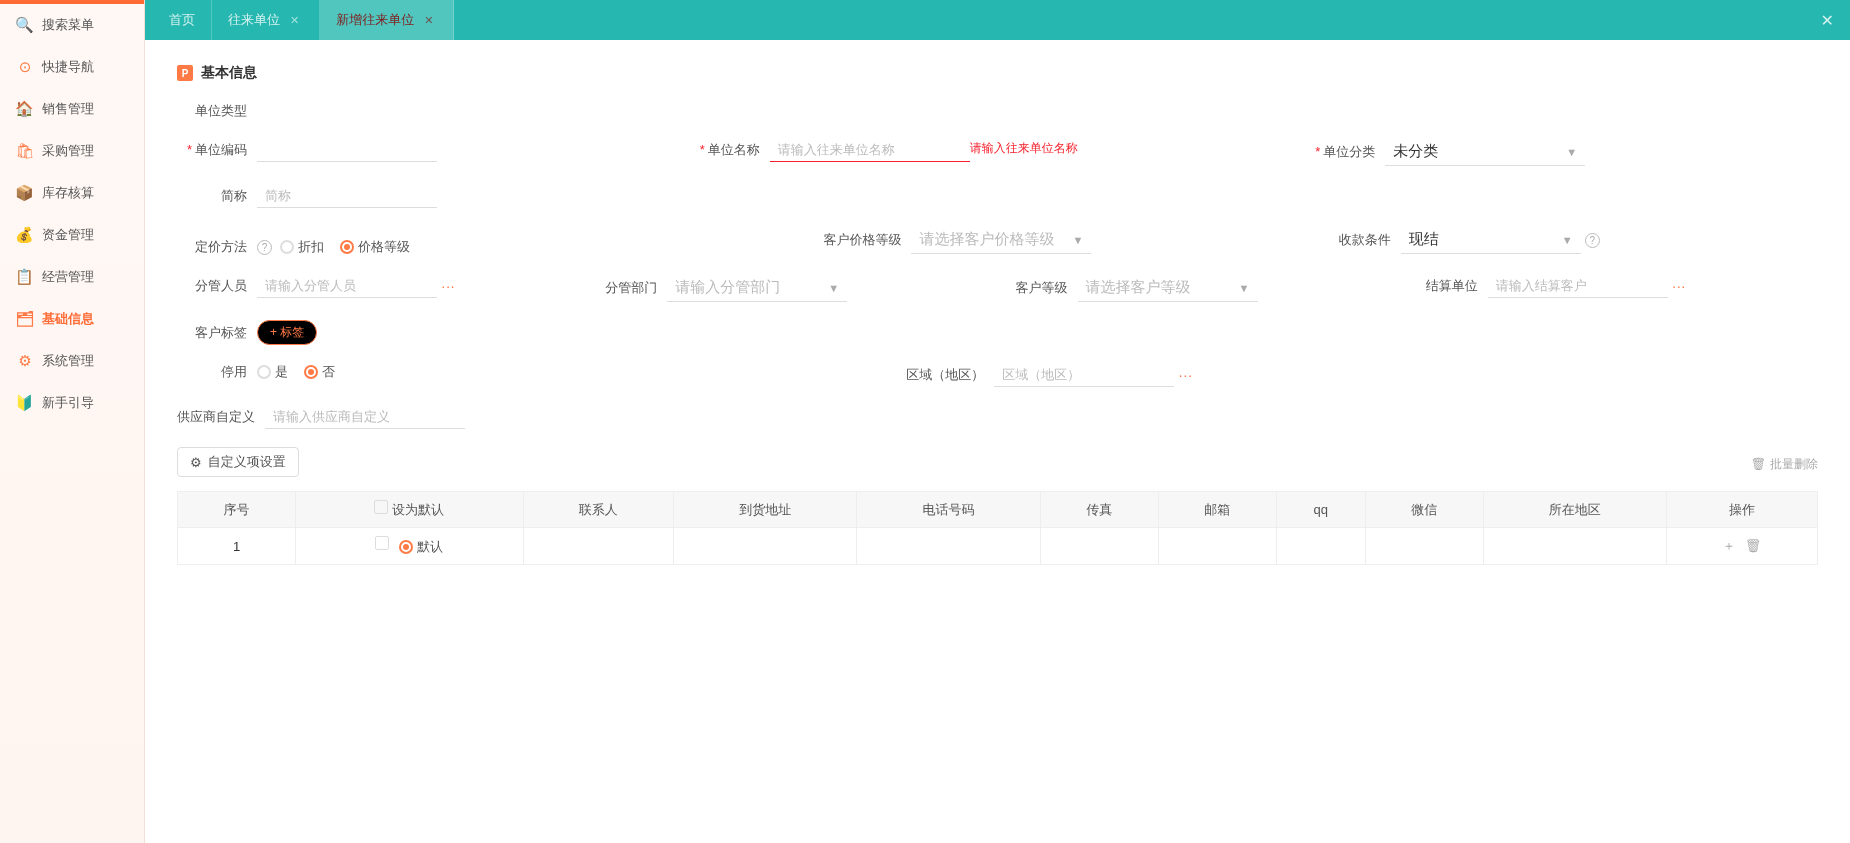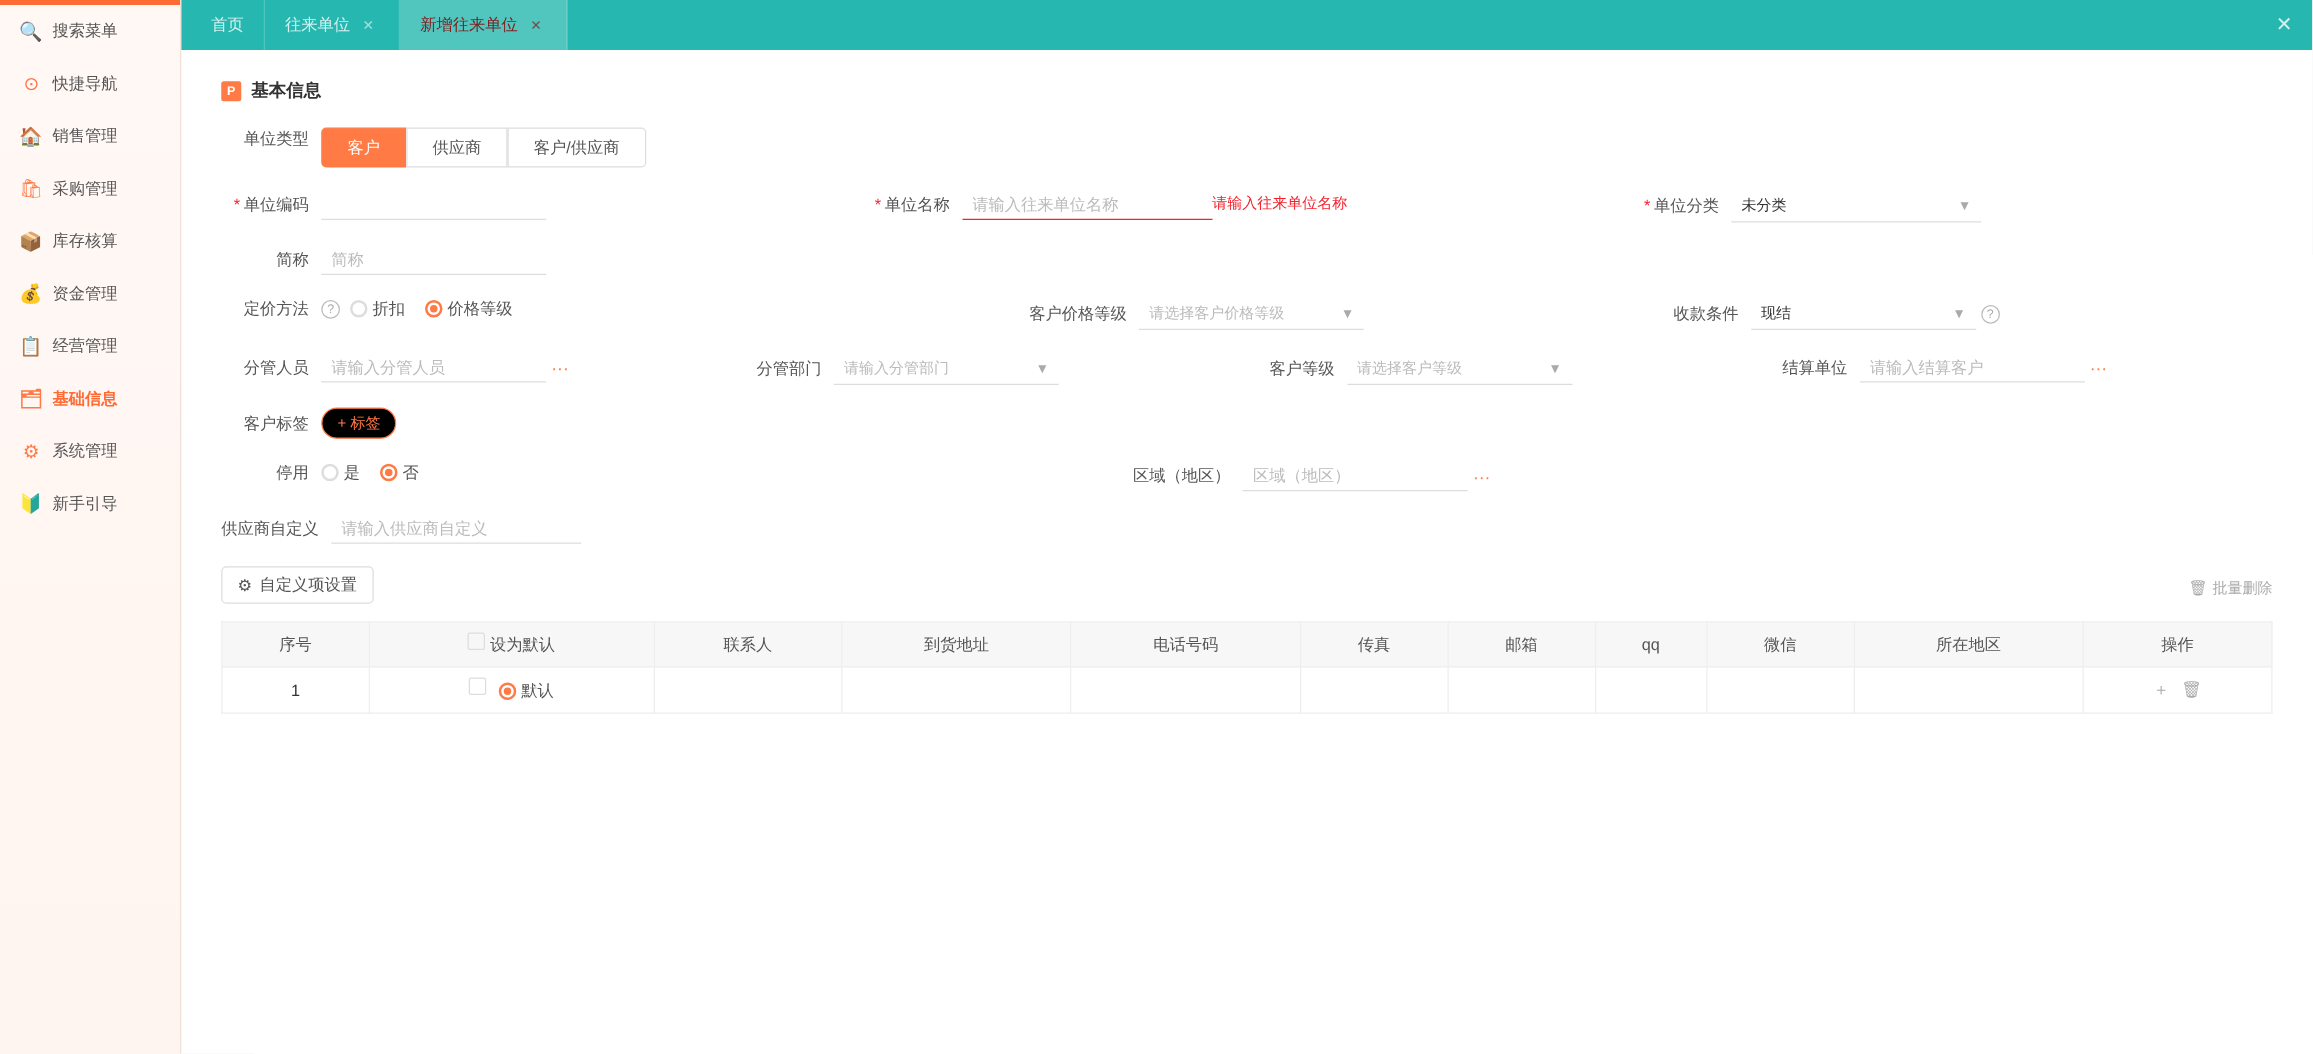--- a/index.html
+++ b/index.html
@@ -191,21 +191,21 @@
       display: flex;
       align-items: center;
       border-bottom: 1px solid #ddd;
       min-width: 180px;
       padding: 4px 8px;
       cursor: pointer;
       background: transparent;
     }
     .select-wrap .select-text {
       flex: 1;
-      font-size: 12px;
+      font-size: 15px;
       color: #bbb;
     }
     .select-wrap .select-text.has-value { color: #333; }
     .select-arrow {
       color: #aaa;
       font-size: 11px;
     }
     .more-icon {
       color: #ff7a45;
       font-size: 14px;
@@ -434,25 +434,20 @@
 
     <div class="section-heading">
       <div class="bar">P</div>
       <span>基本信息</span>
     </div>
 
     <div class="form-section">
 
       <div class="form-row">
         <div class="field-label">单位类型</div>
-        <div style="display:flex;">
-          <button class="type-btn active">客户</button>
-          <button class="type-btn">供应商</button>
-          <button class="type-btn">客户/供应商</button>
-        </div>
       </div>
 
       <div class="form-row">
         <div class="form-field">
           <span class="field-label required">单位编码</span>
           <input type="text" class="field-input" style="width: 180px;">
         </div>
         <div class="form-field" style="flex:1.2;">
           <span class="field-label required">单位名称</span>
           <div class="field-input-wrap">
@@ -470,21 +465,21 @@
       </div>
 
       <div class="form-row">
         <div class="form-field">
           <span class="field-label">简称</span>
           <input type="text" class="field-input" style="width: 180px;" placeholder="简称">
         </div>
       </div>
 
       <div class="form-row">
-        <div class="form-field" style="flex:1.3;">
+        <div class="form-field" style="flex:1.3;margin-top:12px;">
           <span class="field-label">定价方法</span>
           <span class="help-icon">?</span>
           <div class="radio-group" style="margin-left:8px;">
             <label class="radio-item">
               <div class="radio-circle"></div>
               <span>折扣</span>
             </label>
             <label class="radio-item">
               <div class="radio-circle checked"></div>
               <span>价格等级</span>

